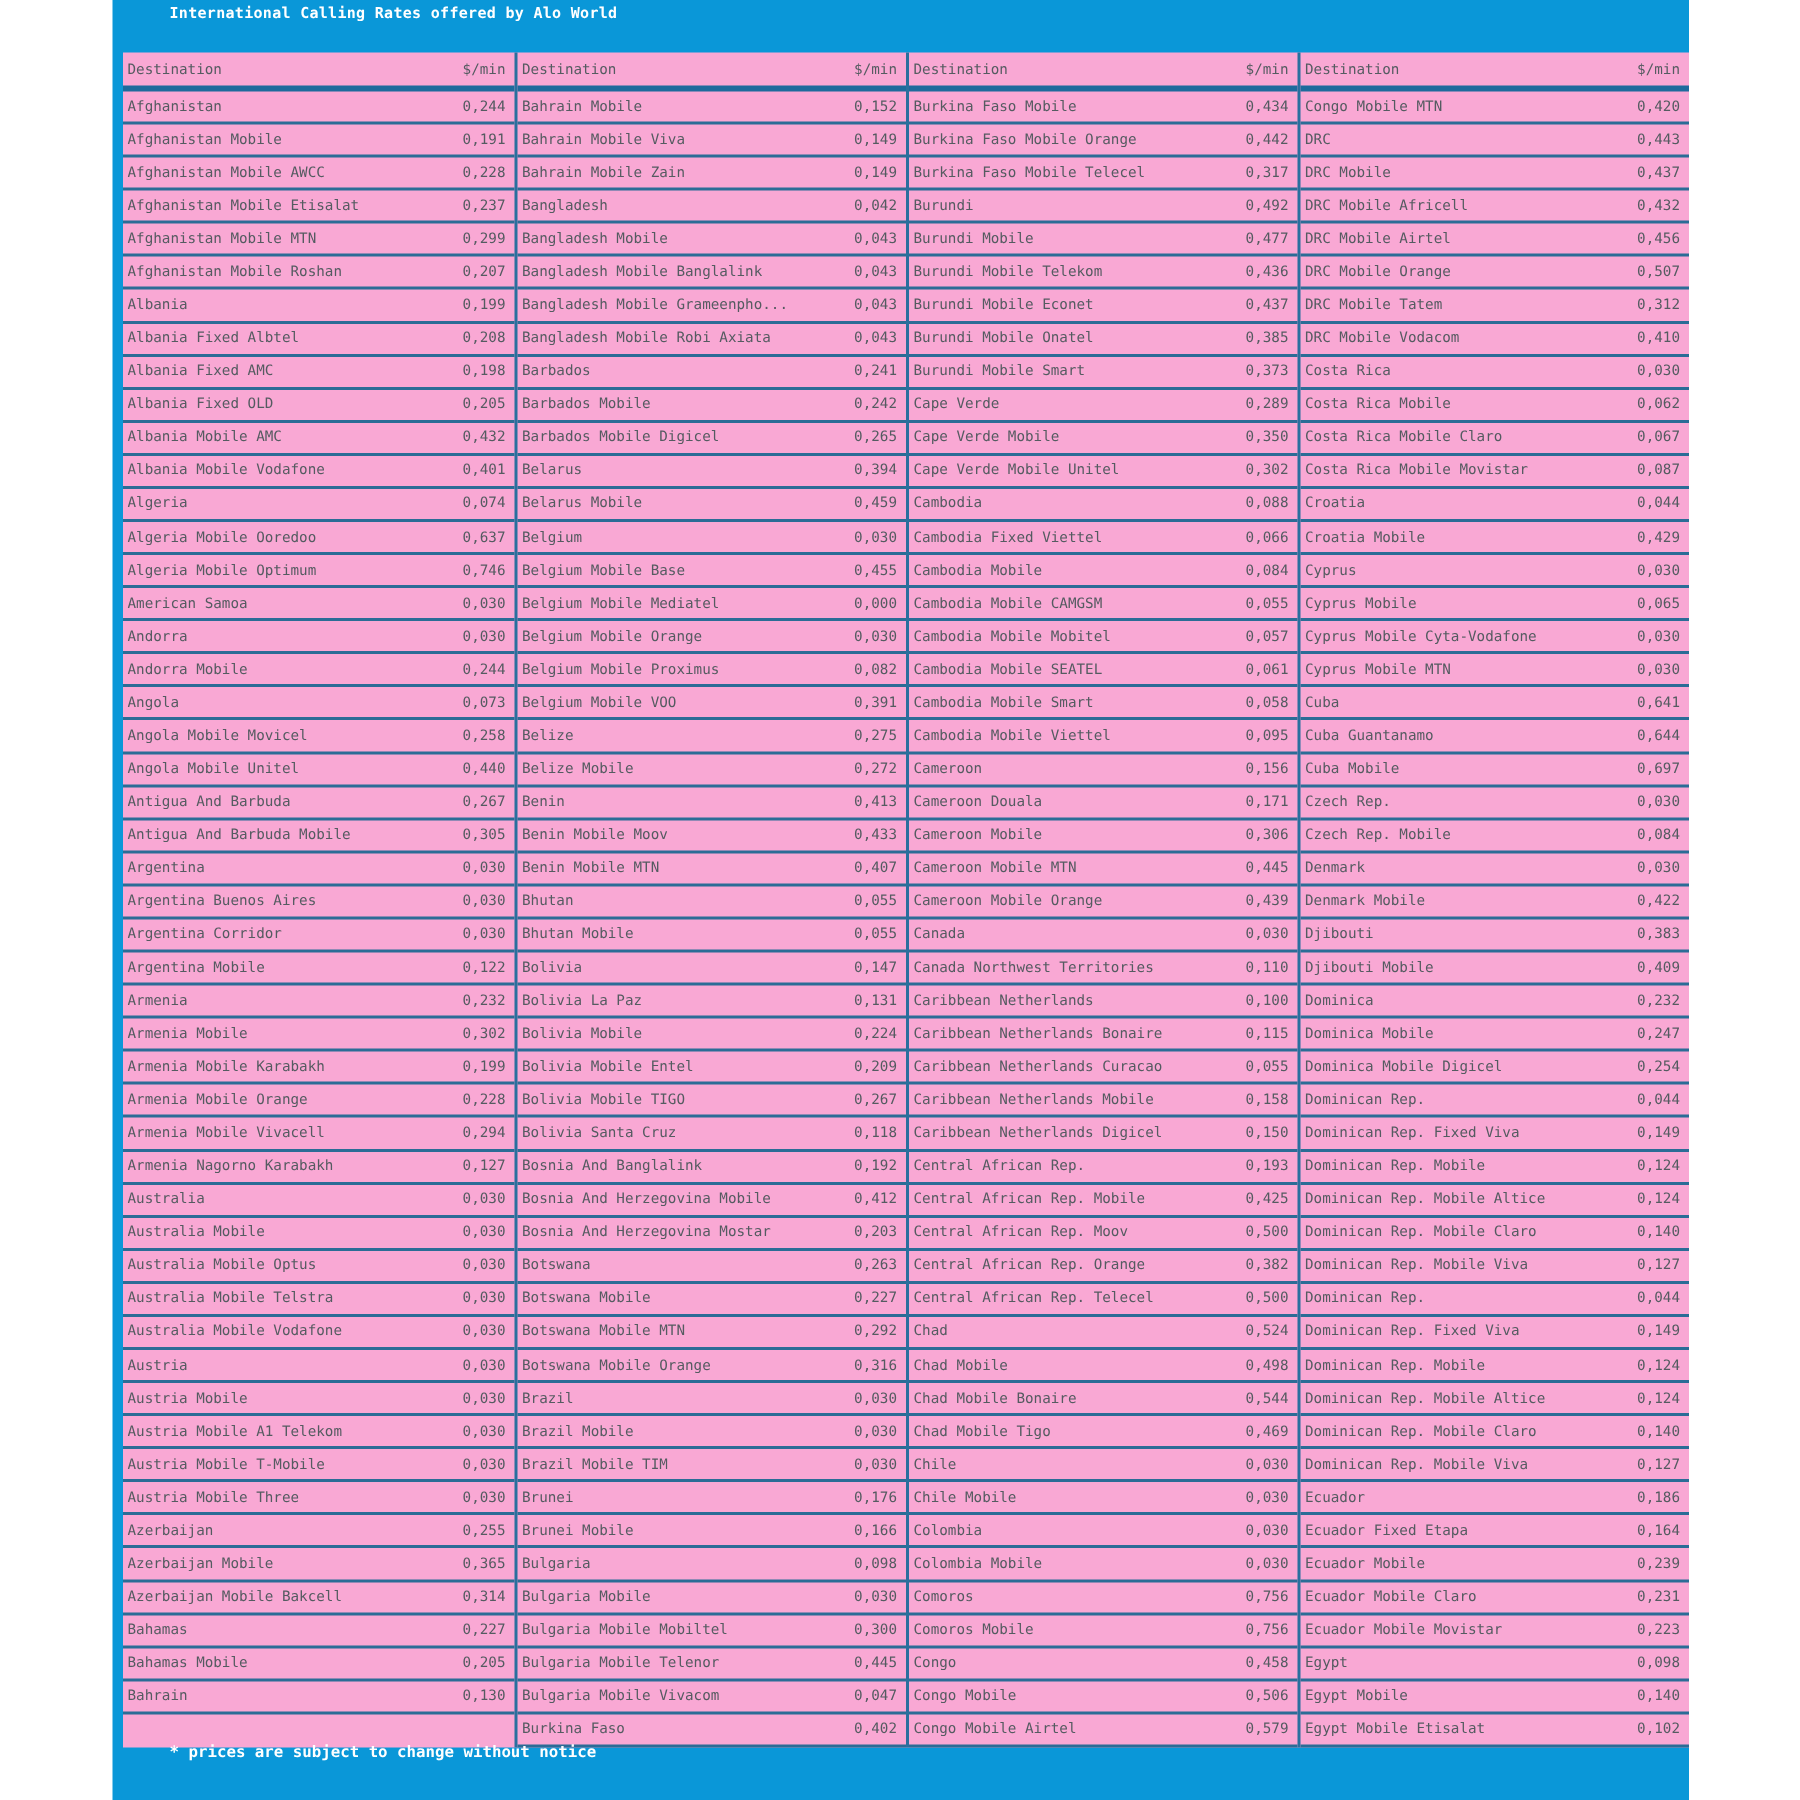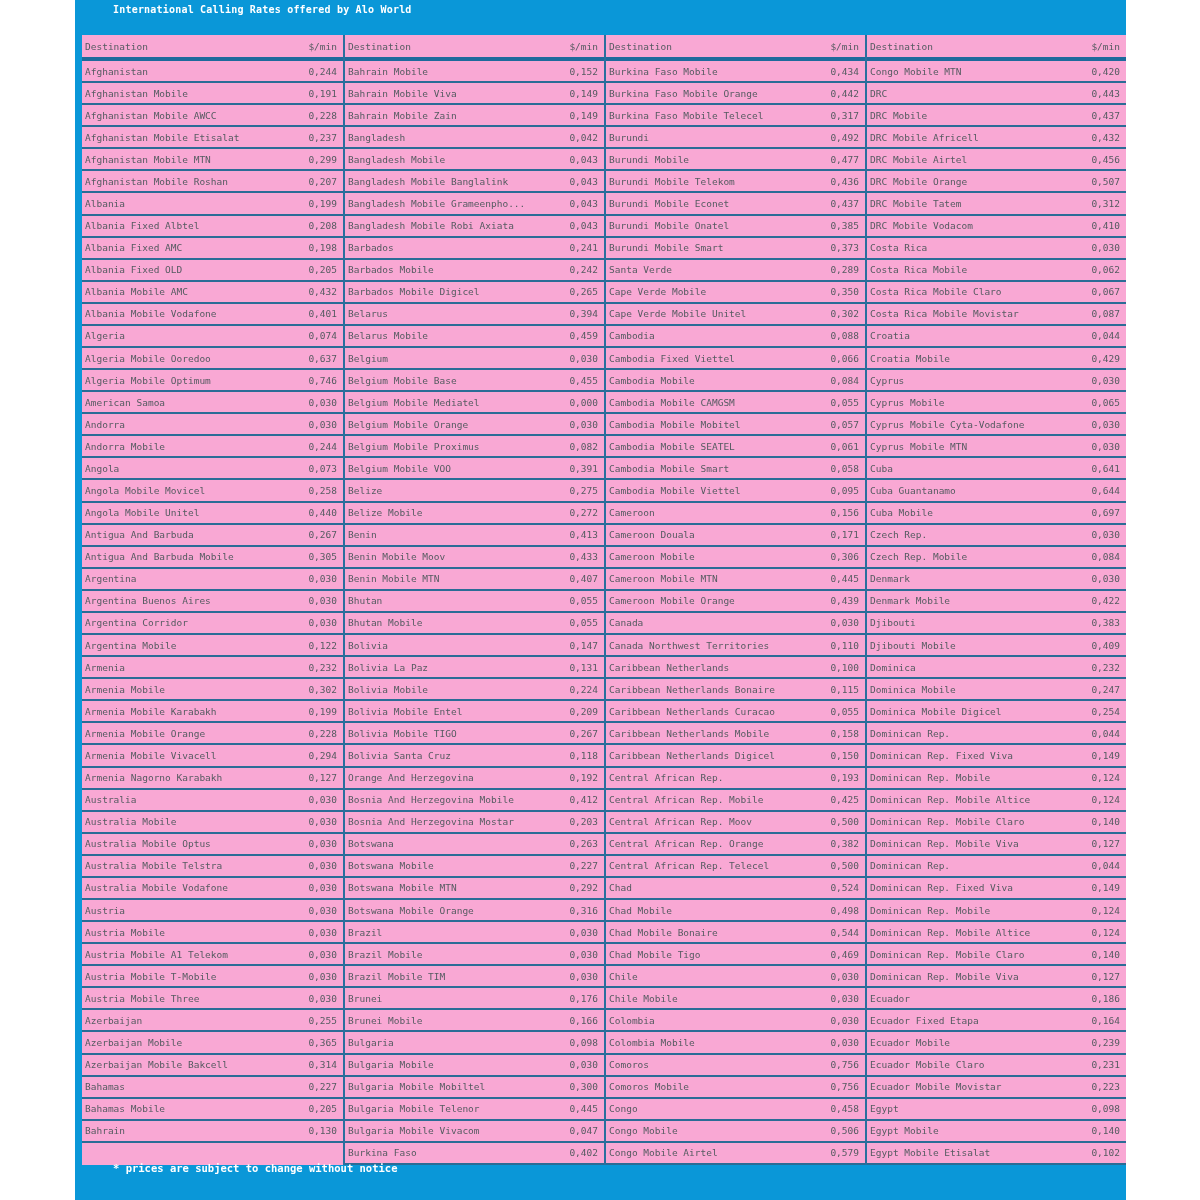--- a/index.html
+++ b/index.html
@@ -355,21 +355,21 @@
           </div>
           <div class="row">
             <span class="d">Bolivia Mobile TIGO</span>
             <span class="v">0,267</span>
           </div>
           <div class="row">
             <span class="d">Bolivia Santa Cruz</span>
             <span class="v">0,118</span>
           </div>
           <div class="row">
-            <span class="d">Orange And Herzegovina</span>
+            <span class="d">Bosnia And Banglalink</span>
             <span class="v">0,192</span>
           </div>
           <div class="row">
             <span class="d">Bosnia And Herzegovina Mobile</span>
             <span class="v">0,412</span>
           </div>
           <div class="row">
             <span class="d">Bosnia And Herzegovina Mostar</span>
             <span class="v">0,203</span>
           </div>
@@ -469,21 +469,21 @@
           </div>
           <div class="row">
             <span class="d">Burundi Mobile Onatel</span>
             <span class="v">0,385</span>
           </div>
           <div class="row">
             <span class="d">Burundi Mobile Smart</span>
             <span class="v">0,373</span>
           </div>
           <div class="row">
-            <span class="d">Santa Verde</span>
+            <span class="d">Cape Verde</span>
             <span class="v">0,289</span>
           </div>
           <div class="row">
             <span class="d">Cape Verde Mobile</span>
             <span class="v">0,350</span>
           </div>
           <div class="row">
             <span class="d">Cape Verde Mobile Unitel</span>
             <span class="v">0,302</span>
           </div>

